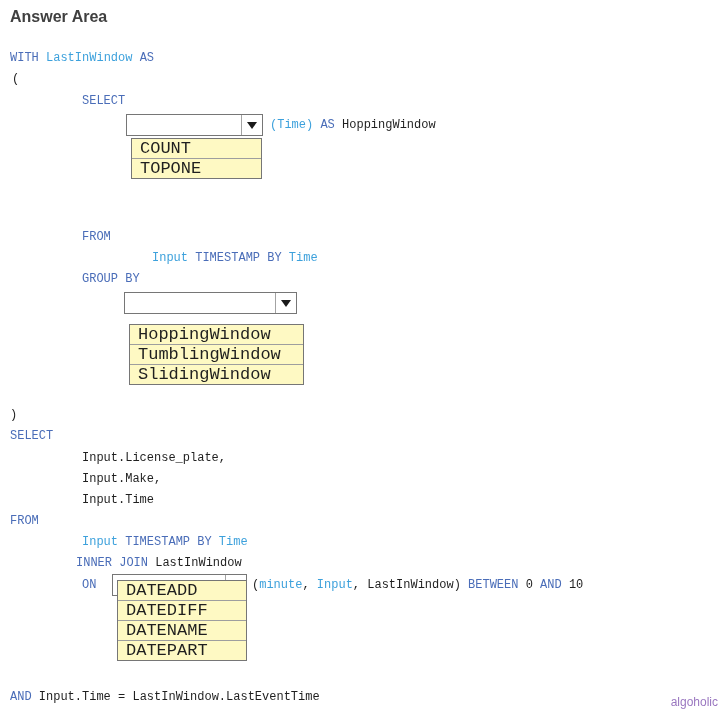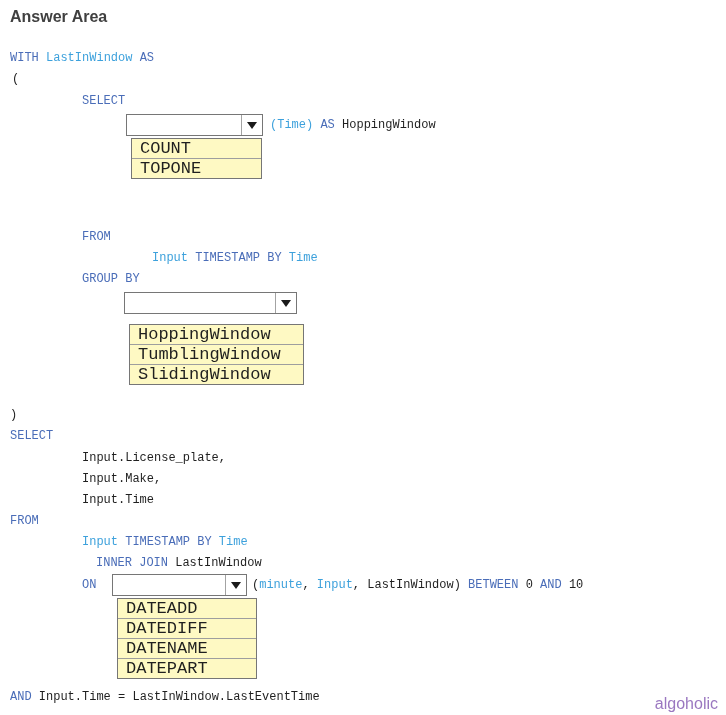--- a/index.html
+++ b/index.html
@@ -11,21 +11,21 @@
   .kw{color:var(--keyword,#4a6db8);}
   .id{color:var(--identifier,#3da1dc);}
   .dd{position:absolute;background:#fff;border:1px solid #767676;display:flex;box-sizing:border-box;}
   .dd-value{flex:1;}
   .dd-btn{width:20px;border-left:1px solid #a3a3a3;display:flex;align-items:center;justify-content:center;background:#fff;}
   .tri{width:0;height:0;border-left:5px solid transparent;border-right:5px solid transparent;border-top:7px solid #1a1a1a;}
   .ddlist{position:absolute;background:#fef9c3;border:1px solid #767676;box-sizing:border-box;}
   .opt{height:19px;padding-left:8px;font-family:"Liberation Mono","DejaVu Sans Mono",monospace;
        font-size:17px;line-height:19px;color:var(--text,#1f1f1f);border-top:1px solid #9e9e9e;white-space:pre;}
   .opt:first-child{border-top:none;}
-  .watermark{position:absolute;right:8px;top:695px;font-size:16px;color:var(--watermark,#9a77c0);}
+  .watermark{position:absolute;right:8px;top:695px;font-size:12px;color:var(--watermark,#9a77c0);}
 </style>
 </head>
 <body>
 
 <div class="screen">
 
   <div class="page-title">Answer Area</div>
 
   <div class="code-line" style="left:10px;top:50px"><span class="kw">WITH </span><span class="id">LastInWindow</span><span class="kw"> AS</span></div>
 
@@ -68,31 +68,31 @@
   <div class="code-line kw" style="left:10px;top:428px">SELECT</div>
 
   <div class="code-line" style="left:82px;top:450px">Input.License_plate,</div>
   <div class="code-line" style="left:82px;top:471px">Input.Make,</div>
   <div class="code-line" style="left:82px;top:492px">Input.Time</div>
 
   <div class="code-line kw" style="left:10px;top:513px">FROM</div>
 
   <div class="code-line" style="left:82px;top:534px"><span class="id">Input </span><span class="kw">TIMESTAMP BY </span><span class="id">Time</span></div>
 
-  <div class="code-line" style="left:96px;top:555px"><span class="kw">INNER JOIN </span><span>LastInWindow</span></div>
+  <div class="code-line" style="left:76px;top:555px"><span class="kw">INNER JOIN </span><span>LastInWindow</span></div>
 
   <div class="code-line kw" style="left:82px;top:577px">ON</div>
   <div class="dd" style="left:112px;top:574px;width:135px;height:22px">
     <div class="dd-value"></div>
     <div class="dd-btn">
         <div class="tri"></div>
       </div>
   </div>
   <div class="code-line" style="left:252px;top:577px"><span>(</span><span class="id">minute</span><span>, </span><span class="id">Input</span><span>, LastInWindow) </span><span class="kw">BETWEEN</span><span> 0 </span><span class="kw">AND</span><span> 10</span></div>
-  <div class="ddlist" style="left:117px;top:598px;width:140px">
+  <div class="ddlist" style="left:117px;top:580px;width:130px">
     <div class="opt">DATEADD</div>
     <div class="opt">DATEDIFF</div>
     <div class="opt">DATENAME</div>
     <div class="opt">DATEPART</div>
   </div>
 
   <div class="code-line" style="left:10px;top:689px"><span class="kw">AND </span><span>Input.Time = LastInWindow.LastEventTime</span></div>
 
   <div class="watermark">algoholic</div>
 

